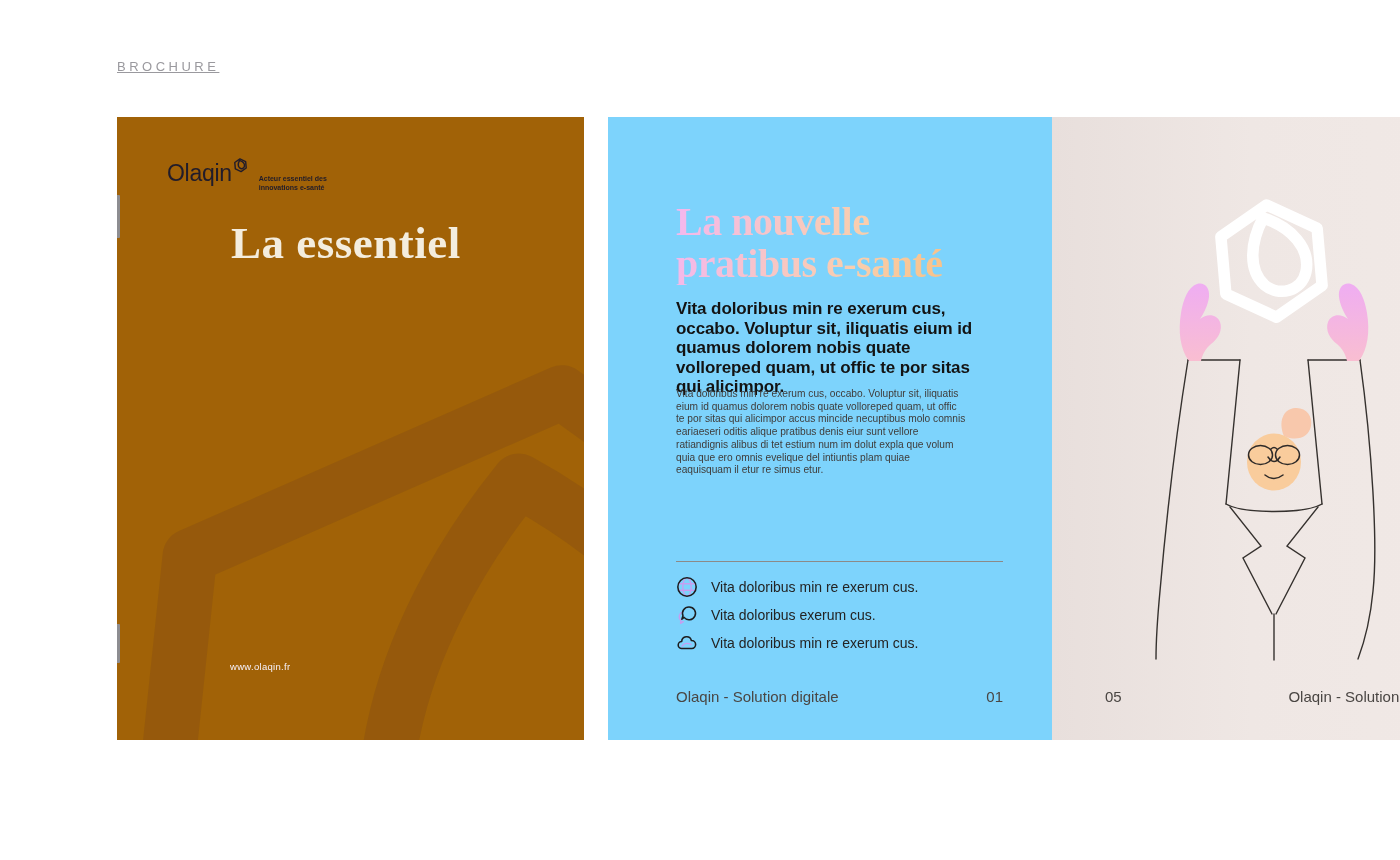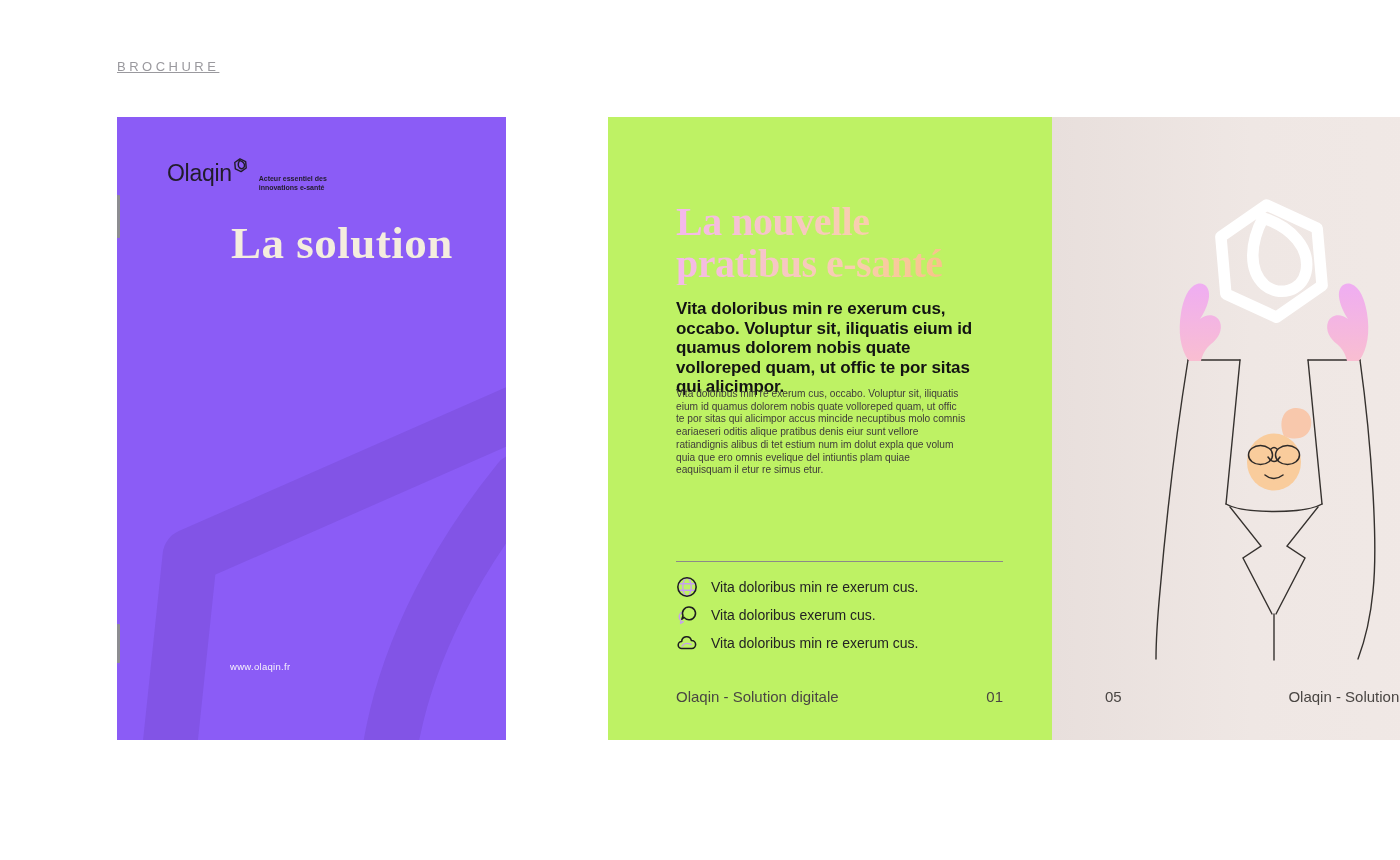--- a/index.html
+++ b/index.html
@@ -4,37 +4,37 @@
 <style>
   * { margin:0; padding:0; box-sizing:border-box; }
   html,body { width:1400px; height:860px; background:#ffffff; overflow:hidden; position:relative;
               font-family:"Liberation Sans", sans-serif; }
 
   
   .brochure-label { position:absolute; left:117px; top:59px; font-size:13px; letter-spacing:3.5px;
                     color:#9a999e; font-weight:500;text-decoration:underline; }
 
   
-  .cover { position:absolute; left:117px; top:117px; width:389px; height:623px;
-           background:#8b5cf6; overflow:hidden; }
+  .cover { position:absolute; left:117px; top:117px; width:467px; height:623px;
+           background:#a16207; overflow:hidden; }
   .cover-watermark { position:absolute; left:-20px; top:231px; transform:rotate(6deg); }
   .logo-row { position:absolute; left:50px; top:43px; display:flex; align-items:flex-start; }
   .logo-mark { display:flex; align-items:flex-start; }
   .logo-text { font-size:23px; font-weight:500; color:#211c2a; letter-spacing:-0.3px; }
   .logo-hex { margin:-2px 0 0 2px; }
   .logo-tagline { margin:15px 0 0 12px; font-size:7px; line-height:8.5px; color:#211c2a; font-weight:700; }
   .cover-title { position:absolute; left:114px; top:100px; font-family:"Liberation Serif","DejaVu Serif",serif;
                  font-weight:700; font-size:45px; line-height:53px; color:#f4edde; letter-spacing:0.5px; }
   .cover-website { position:absolute; left:113px; top:544px; font-size:9.5px; color:#f7f2fb; letter-spacing:0.3px; }
   .clip { position:absolute; left:-2px; width:5px; background:#8d8d91; border-radius:1px; }
   .clip-top { top:78px; height:43px; }
   .clip-bottom { top:507px; height:39px; }
 
   
-  .page-left { position:absolute; left:608px; top:117px; width:444px; height:623px; background:#bef264; }
+  .page-left { position:absolute; left:608px; top:117px; width:444px; height:623px; background:#7dd3fc; }
   .heading { position:absolute; left:68px; top:84px; font-family:"Liberation Serif","DejaVu Serif",serif;
              font-weight:700; font-size:40px; line-height:42px; letter-spacing:-0.5px;
              background:linear-gradient(100deg,#f4b7ef 0%,#f7c6c6 38%,#f9ceae 68%,#f8c289 100%);
              -webkit-background-clip:text; background-clip:text; -webkit-text-fill-color:transparent; color:transparent; }
   .heading span { display:block; }
   .intro { position:absolute; left:68px; top:182px; width:306px; font-size:17px; line-height:19.5px;
            font-weight:700; color:#131313; letter-spacing:-0.1px; }
   .bodytext { position:absolute; left:68px; top:271px; width:292px; font-size:10.2px; line-height:12.7px;
               color:#3f3c3a; }
   .divider { position:absolute; left:68px; top:444px; width:327px; height:1px; background:#8c8a88; }
@@ -85,21 +85,21 @@
         <use href="#olaqin-mark" stroke="#211c2a" stroke-width="11" transform="rotate(-5 50 54)"></use>
       </svg>
     </div>
     <div class="logo-tagline">
       <div>Acteur essentiel des</div>
       <div>innovations e-santé</div>
     </div>
   </div>
 
   <h1 class="cover-title">
-    <div>La solution</div>
+    <div>La essentiel</div>
   </h1>
 
   <div class="cover-website">www.olaqin.fr</div>
 </div>
 
 <div class="page-left">
   <h2 class="heading">
     <span>La nouvelle</span>
     <span>pratibus e-santé</span>
   </h2>

